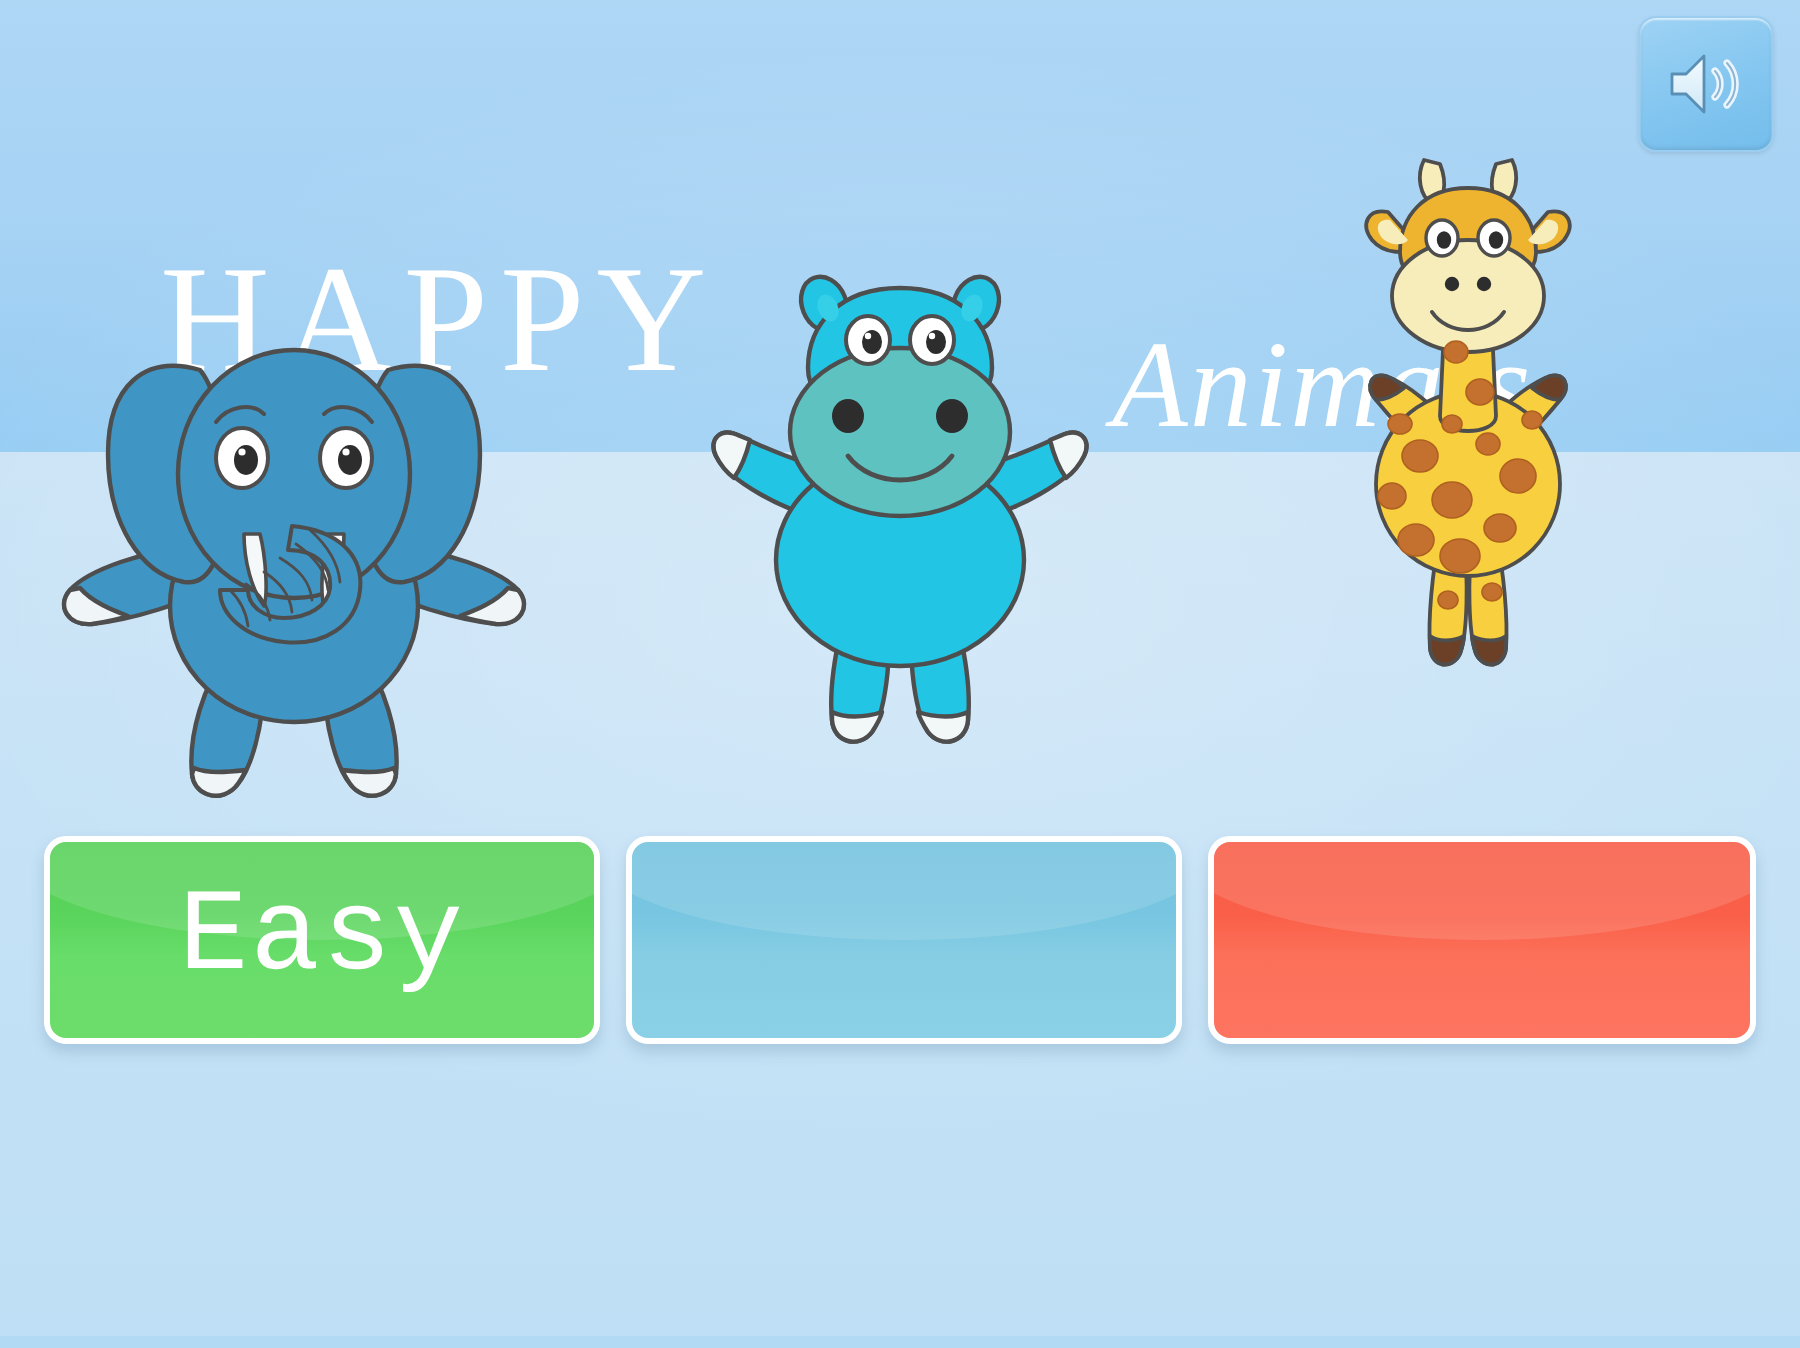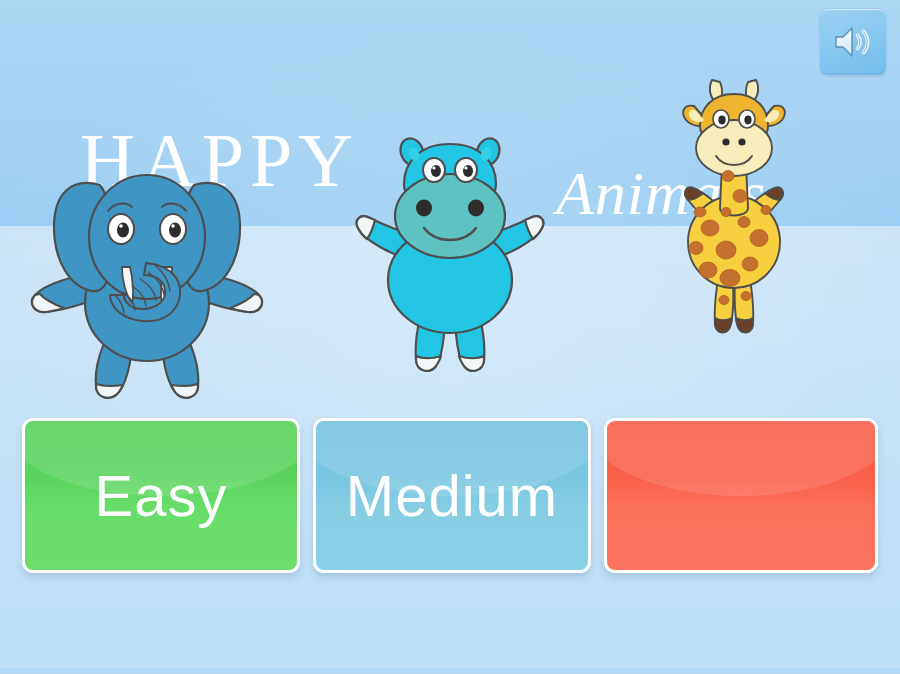--- a/index.html
+++ b/index.html
@@ -75,27 +75,27 @@
   .animal{position:absolute;}
   #elephant{left:22px;top:155px;}
   #hippo{left:352px;top:132px;}
   #giraffe{left:666px;top:72px;}
 
   
   .btn-row{
     position:absolute;left:0;top:418px;width:900px;height:140px;
   }
   .diff-btn{
-    position:absolute;top:0;height:155px;
+    position:absolute;top:0;height:104px;
     border:3px solid #ffffff;
     border-radius:11px;
     box-sizing:border-box;
     display:flex;align-items:center;justify-content:center;
     color:#ffffff;
-    font-family:Liberation Sans, sans-serif;
+    font-family:Liberation Mono, monospace;
     font-size:58px;line-height:1;
     letter-spacing:1px;
     cursor:pointer;
     box-shadow:0 4px 7px rgba(70,110,140,.22);
     user-select:none;
     overflow:hidden;
     position:absolute;
   }
   .diff-btn .sheen{
     position:absolute;left:-8%;top:-46%;width:116%;height:96%;
@@ -335,21 +335,20 @@
 
   <div class="btn-row">
 
     <div class="diff-btn" id="btn-easy">
       <span class="sheen"></span>
       <span class="lbl">Easy</span>
     </div>
 
     <div class="diff-btn" id="btn-medium">
       <span class="sheen"></span>
-      <span class="lbl">Medium</span>
     </div>
 
     <div class="diff-btn" id="btn-hard">
       <span class="sheen"></span>
     </div>
 
   </div>
 
 </div>
 

